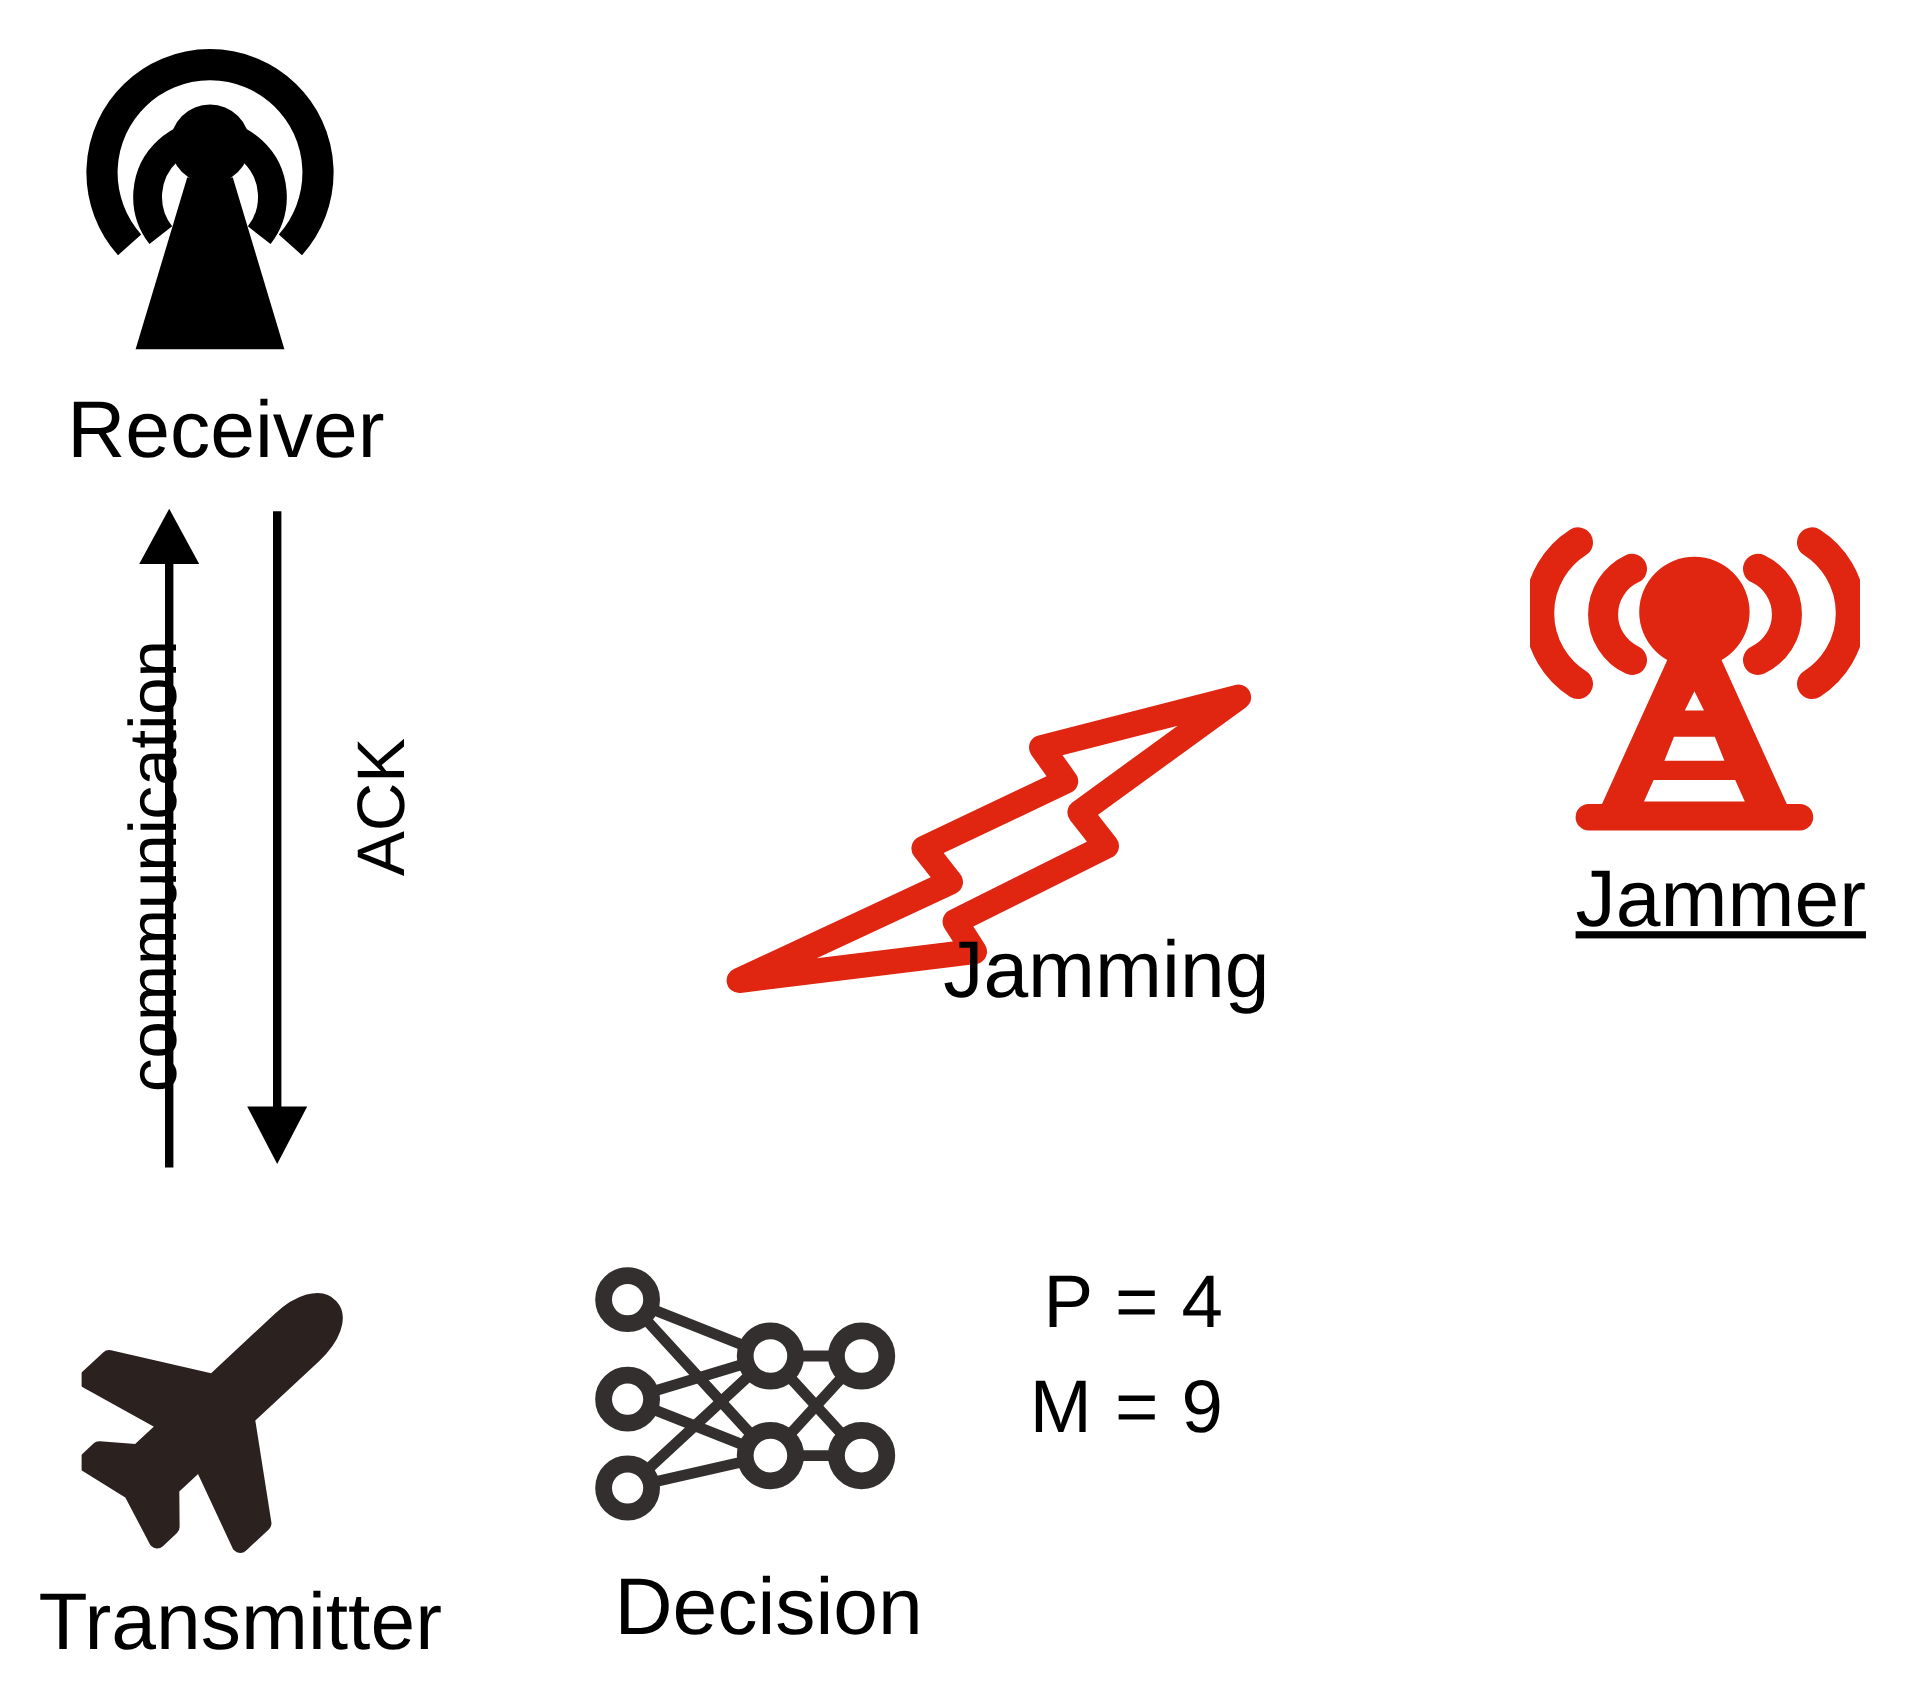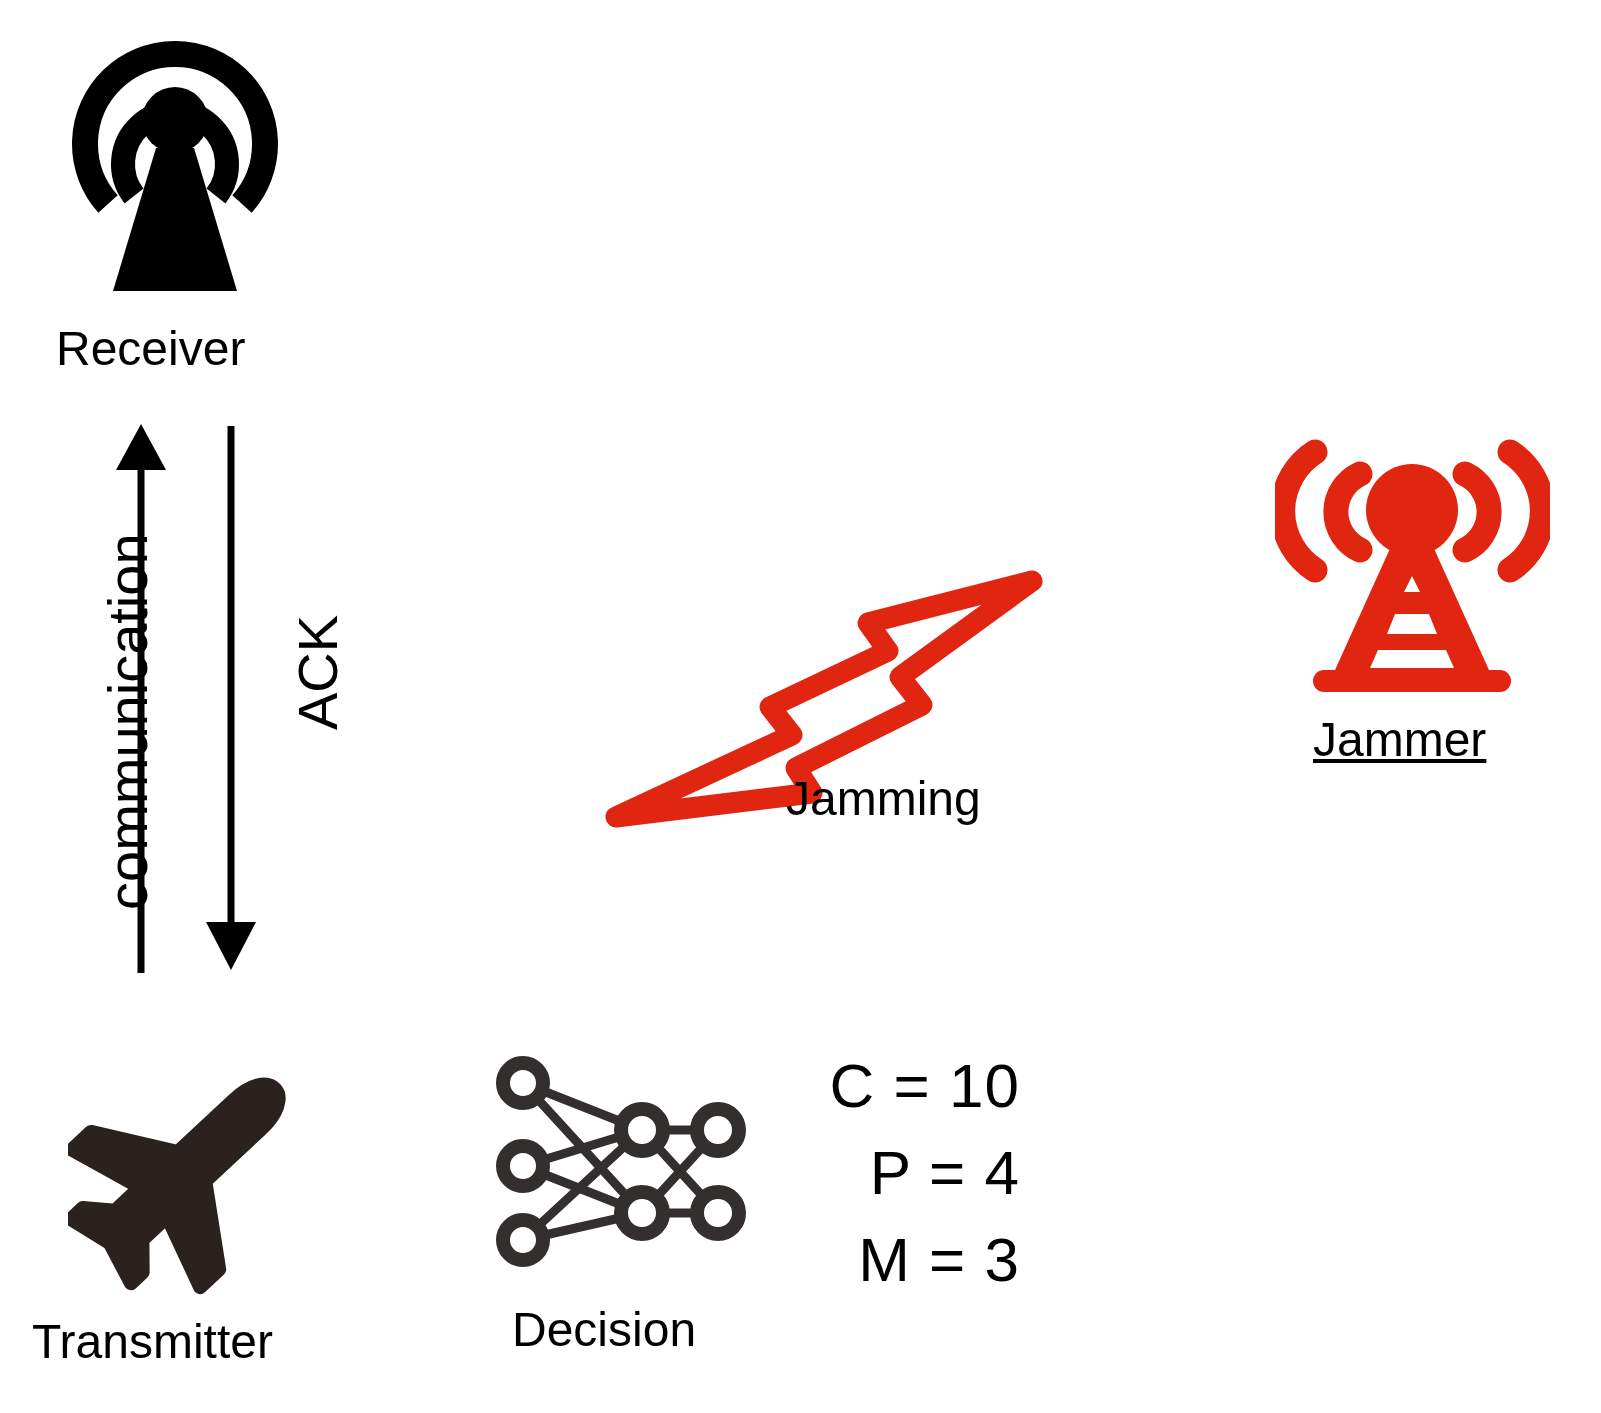--- a/index.html
+++ b/index.html
@@ -17,21 +17,21 @@
     overflow: hidden;
   }
   .lbl {
     position: absolute;
     color: #000000;
     font-family: "Liberation Sans", sans-serif;
     font-weight: 400;
     white-space: nowrap;
     line-height: 1;
   }
-  .node-label { font-size: 48px; text-align: center; }
+  .node-label { font-size: 67px; text-align: center; }
   .arrow-label {
     font-size: 56px;
     transform-origin: 0 0;
   }
   .param-line {
     font-size: 62px;
     text-align: right;
     letter-spacing: 1px;
   }
   .svg-abs { position: absolute; display: block; }
@@ -150,18 +150,17 @@
       <circle cx="33" cy="192" r="20"></circle>
       <circle cx="152" cy="82" r="21"></circle>
       <circle cx="152" cy="165" r="21"></circle>
       <circle cx="228" cy="82" r="21"></circle>
       <circle cx="228" cy="165" r="21"></circle>
     </g>
   </svg>
   <div class="lbl node-label" style="left:512px; top:1306px;">Decision</div>
 
   <div style="position:absolute; left:800px; top:1050px; width:220px;">
-    <div class="param-line" style="margin-bottom:16px;">C = 10</div>
     <div class="param-line" style="margin-bottom:16px;">P = 4</div>
-    <div class="param-line">M = 3</div>
+    <div class="param-line">M = 9</div>
   </div>
 
 </div>
 
 </body></html>

